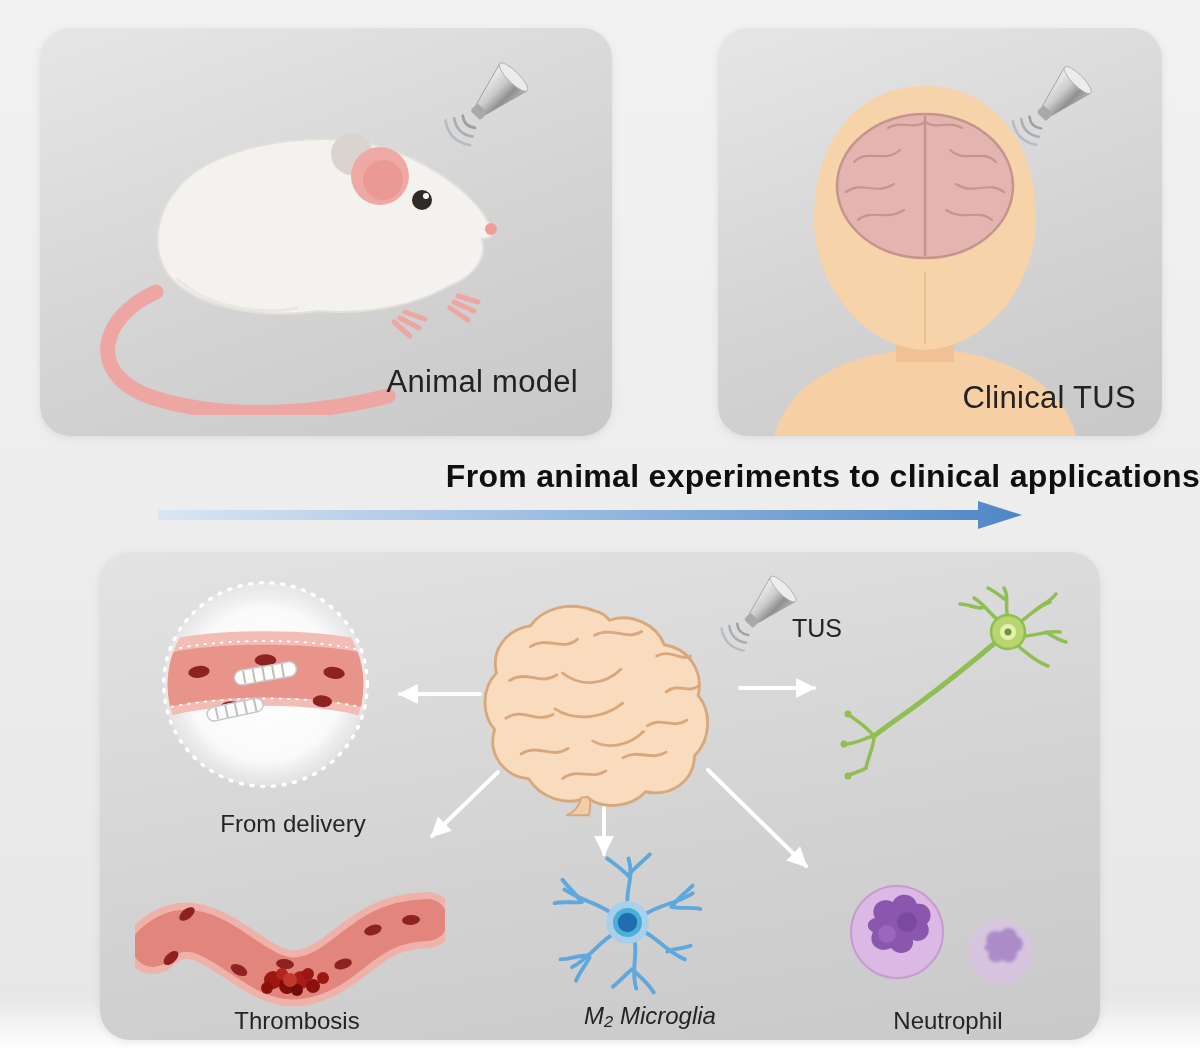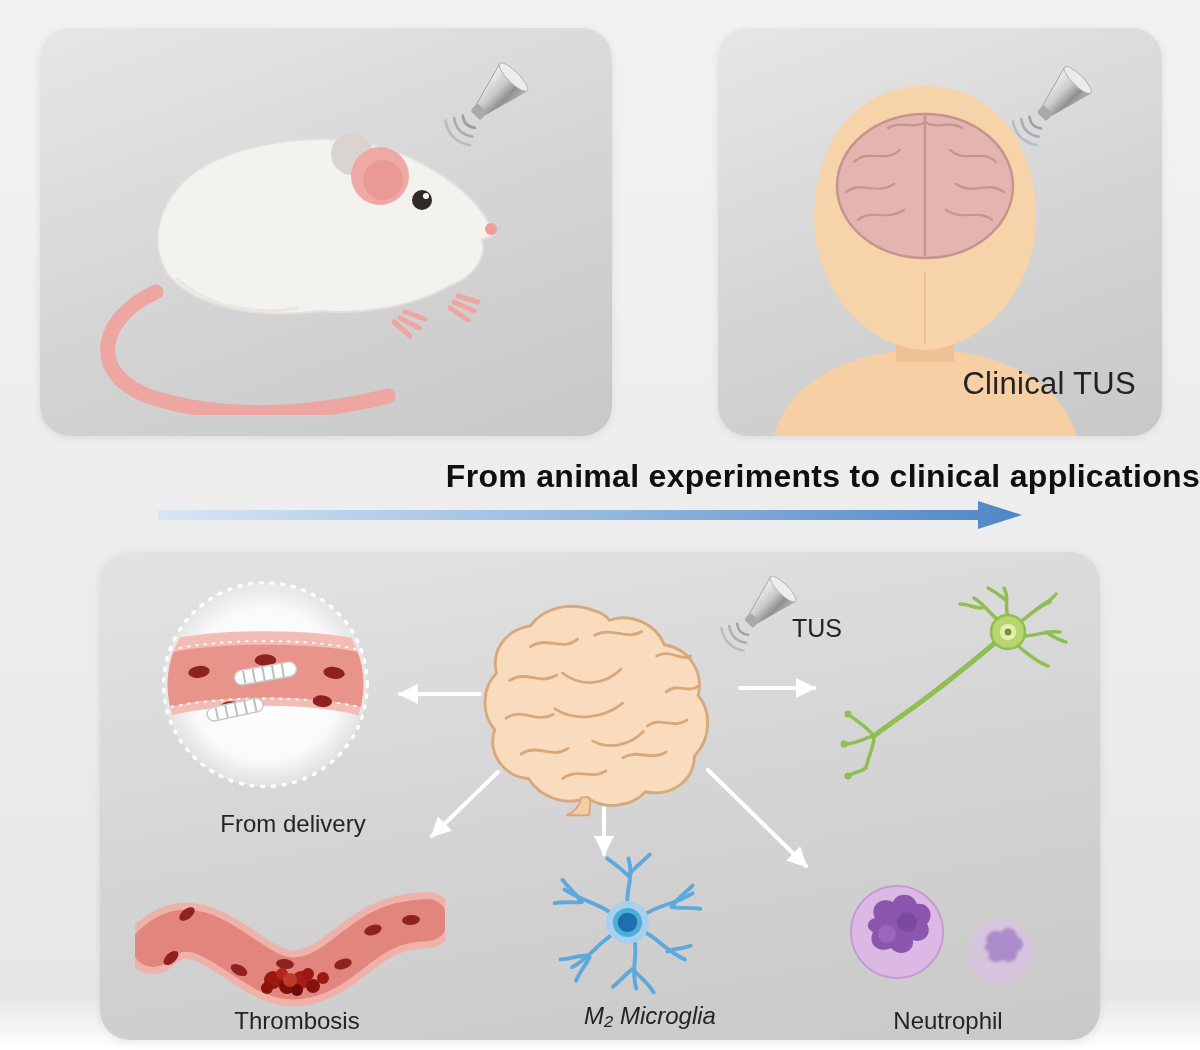--- a/index.html
+++ b/index.html
@@ -13,21 +13,21 @@
     background:linear-gradient(160deg,#e6e6e6 0%,#d4d4d4 55%,#c8c8c8 100%);
     box-shadow:0 2px 8px rgba(0,0,0,0.08);
   }
   #card-animal{left:40px;top:28px;width:572px;height:408px;}
   #card-clinical{left:718px;top:28px;width:444px;height:408px;}
   #card-apps{left:100px;top:552px;width:1000px;height:488px;
     background:linear-gradient(170deg,#e3e3e3 0%,#d2d2d2 60%,#c9c9c9 100%);}
   .abs{position:absolute;}
   .panel-label{position:absolute;font-size:31px;color:#222;letter-spacing:0.3px;}
   #label-animal{right:34px;bottom:36px;}
-  #label-clinical{right:26px;bottom:34px;}
+  #label-clinical{right:26px;bottom:20px;}
   #transition-title{
     position:absolute;left:0;top:458px;width:100%;text-align:right;
     font-size:32px;font-weight:bold;color:#0f0f0f;letter-spacing:0.3px;
   }
   #transition-arrow{position:absolute;left:158px;top:500px;}
   .app-label{
     position:absolute;width:240px;text-align:center;font-size:24px;color:#242424;line-height:1.15;
   }
   #tus-label{position:absolute;left:692px;top:62px;font-size:25px;color:#242424;width:auto;}
   svg{display:block;}
@@ -73,20 +73,21 @@
       <g transform="rotate(45 60 60)">
         <polygon points="38,18 82,18 68,70 52,70" fill="url(#tgA)" stroke="#9a9a9a" stroke-width="1"></polygon>
         <ellipse cx="60" cy="18" rx="22" ry="6.5" fill="#ececec" stroke="#aaaaaa" stroke-width="1"></ellipse>
         <rect x="52" y="68" width="16" height="12" rx="3" fill="#a9a9a9"></rect>
         <path d="M50 90 Q60 98 70 90" fill="none" stroke="#9aa0a6" stroke-width="3" stroke-linecap="round"></path>
         <path d="M45 99 Q60 110 75 99" fill="none" stroke="#a8aeb4" stroke-width="3" stroke-linecap="round"></path>
         <path d="M40 108 Q60 122 80 108" fill="none" stroke="#b6bcc2" stroke-width="3" stroke-linecap="round"></path>
       </g>
     </svg>
 
+    <div class="panel-label" id="label-animal">Animal model</div>
   </div>
 
   <div class="card" id="card-clinical">
 
     <svg class="abs" style="left:20px;top:30px;" width="404" height="378" viewBox="0 0 404 378">
       <path d="M 36 378 C 52 318 118 294 187 290 C 256 294 322 318 338 378 Z" fill="#f6cfa4"></path>
       <rect x="158" y="244" width="58" height="60" fill="#efc194"></rect>
       <path d="M 187 28 C 252 28 298 80 298 160 C 298 230 246 290 187 292 C 128 290 76 230 76 160 C 76 80 122 28 187 28 Z" fill="#f7d3a9"></path>
       <path d="M 187 214 V 286" stroke="#eabe92" stroke-width="2" fill="none"></path>
       <g>

